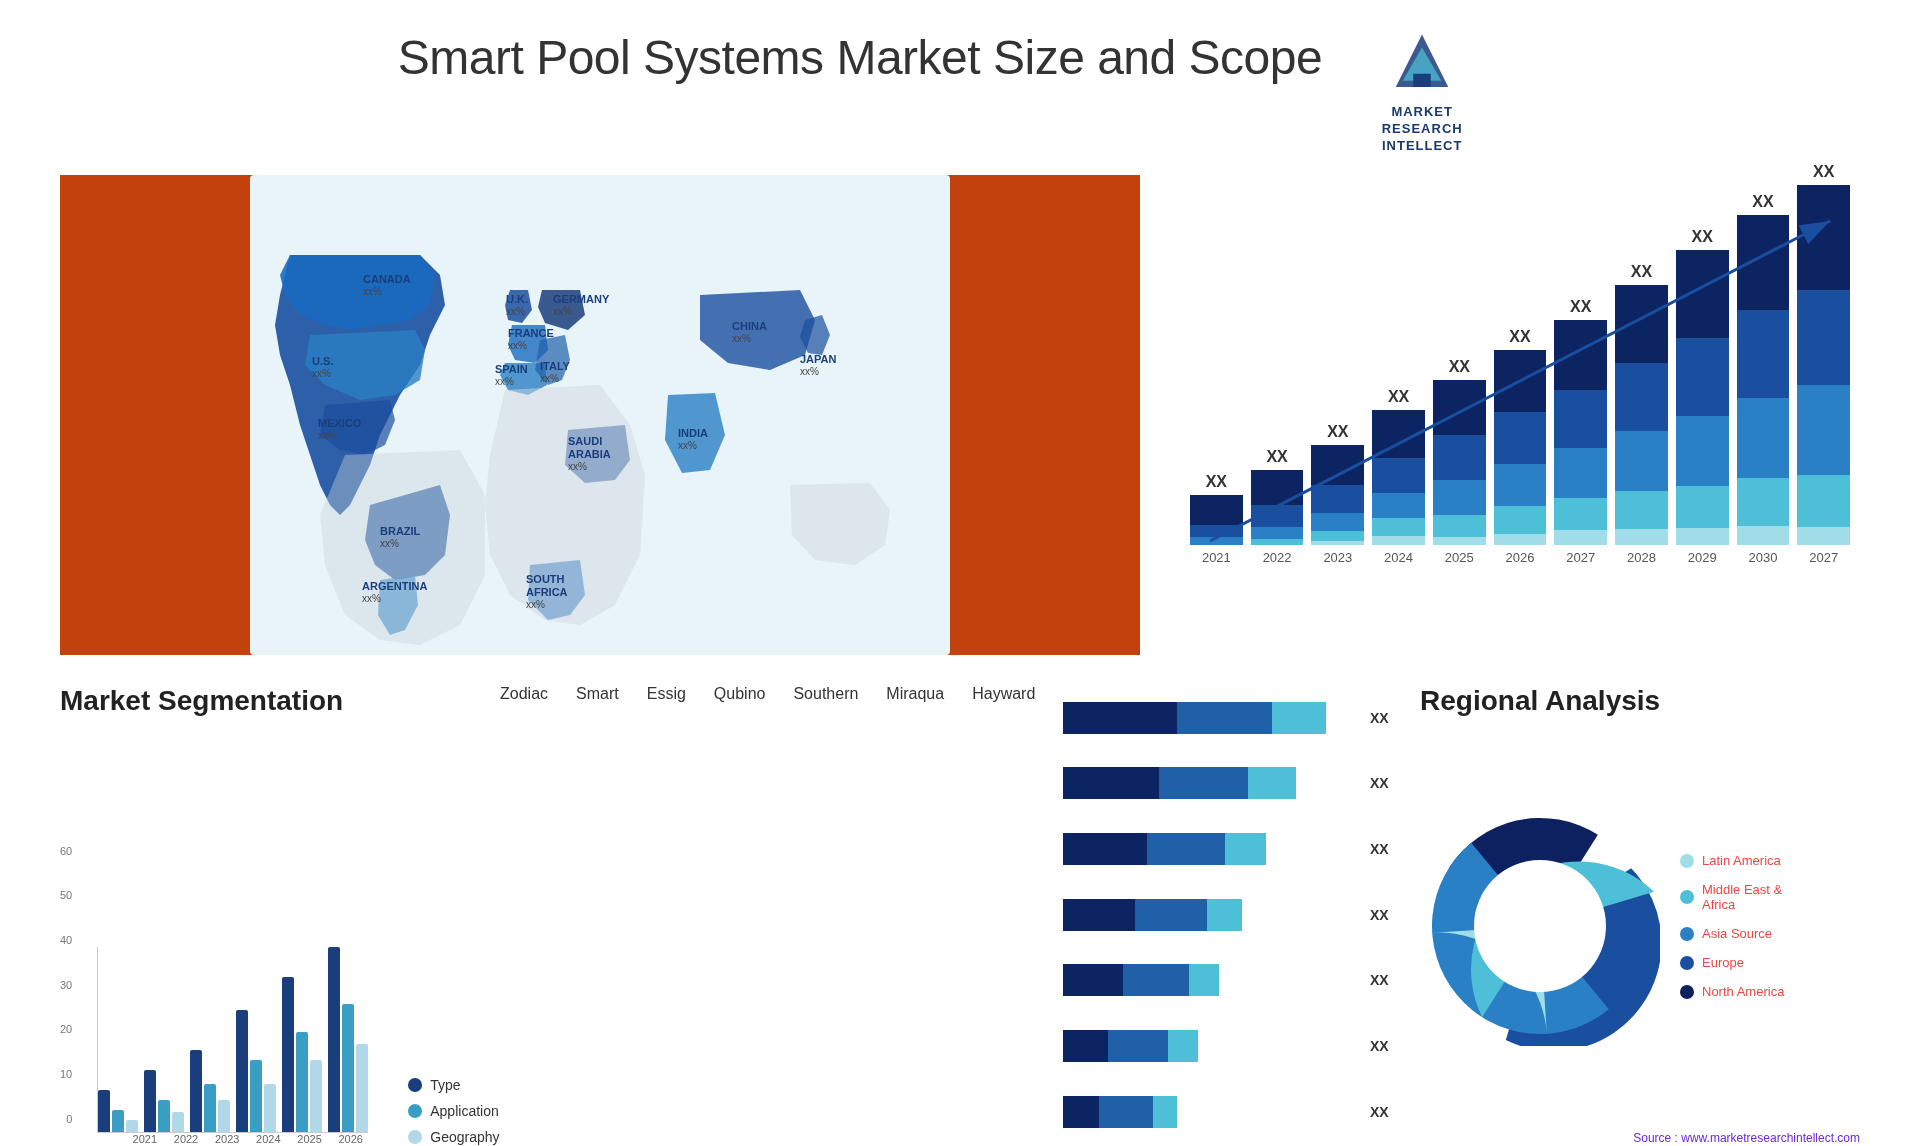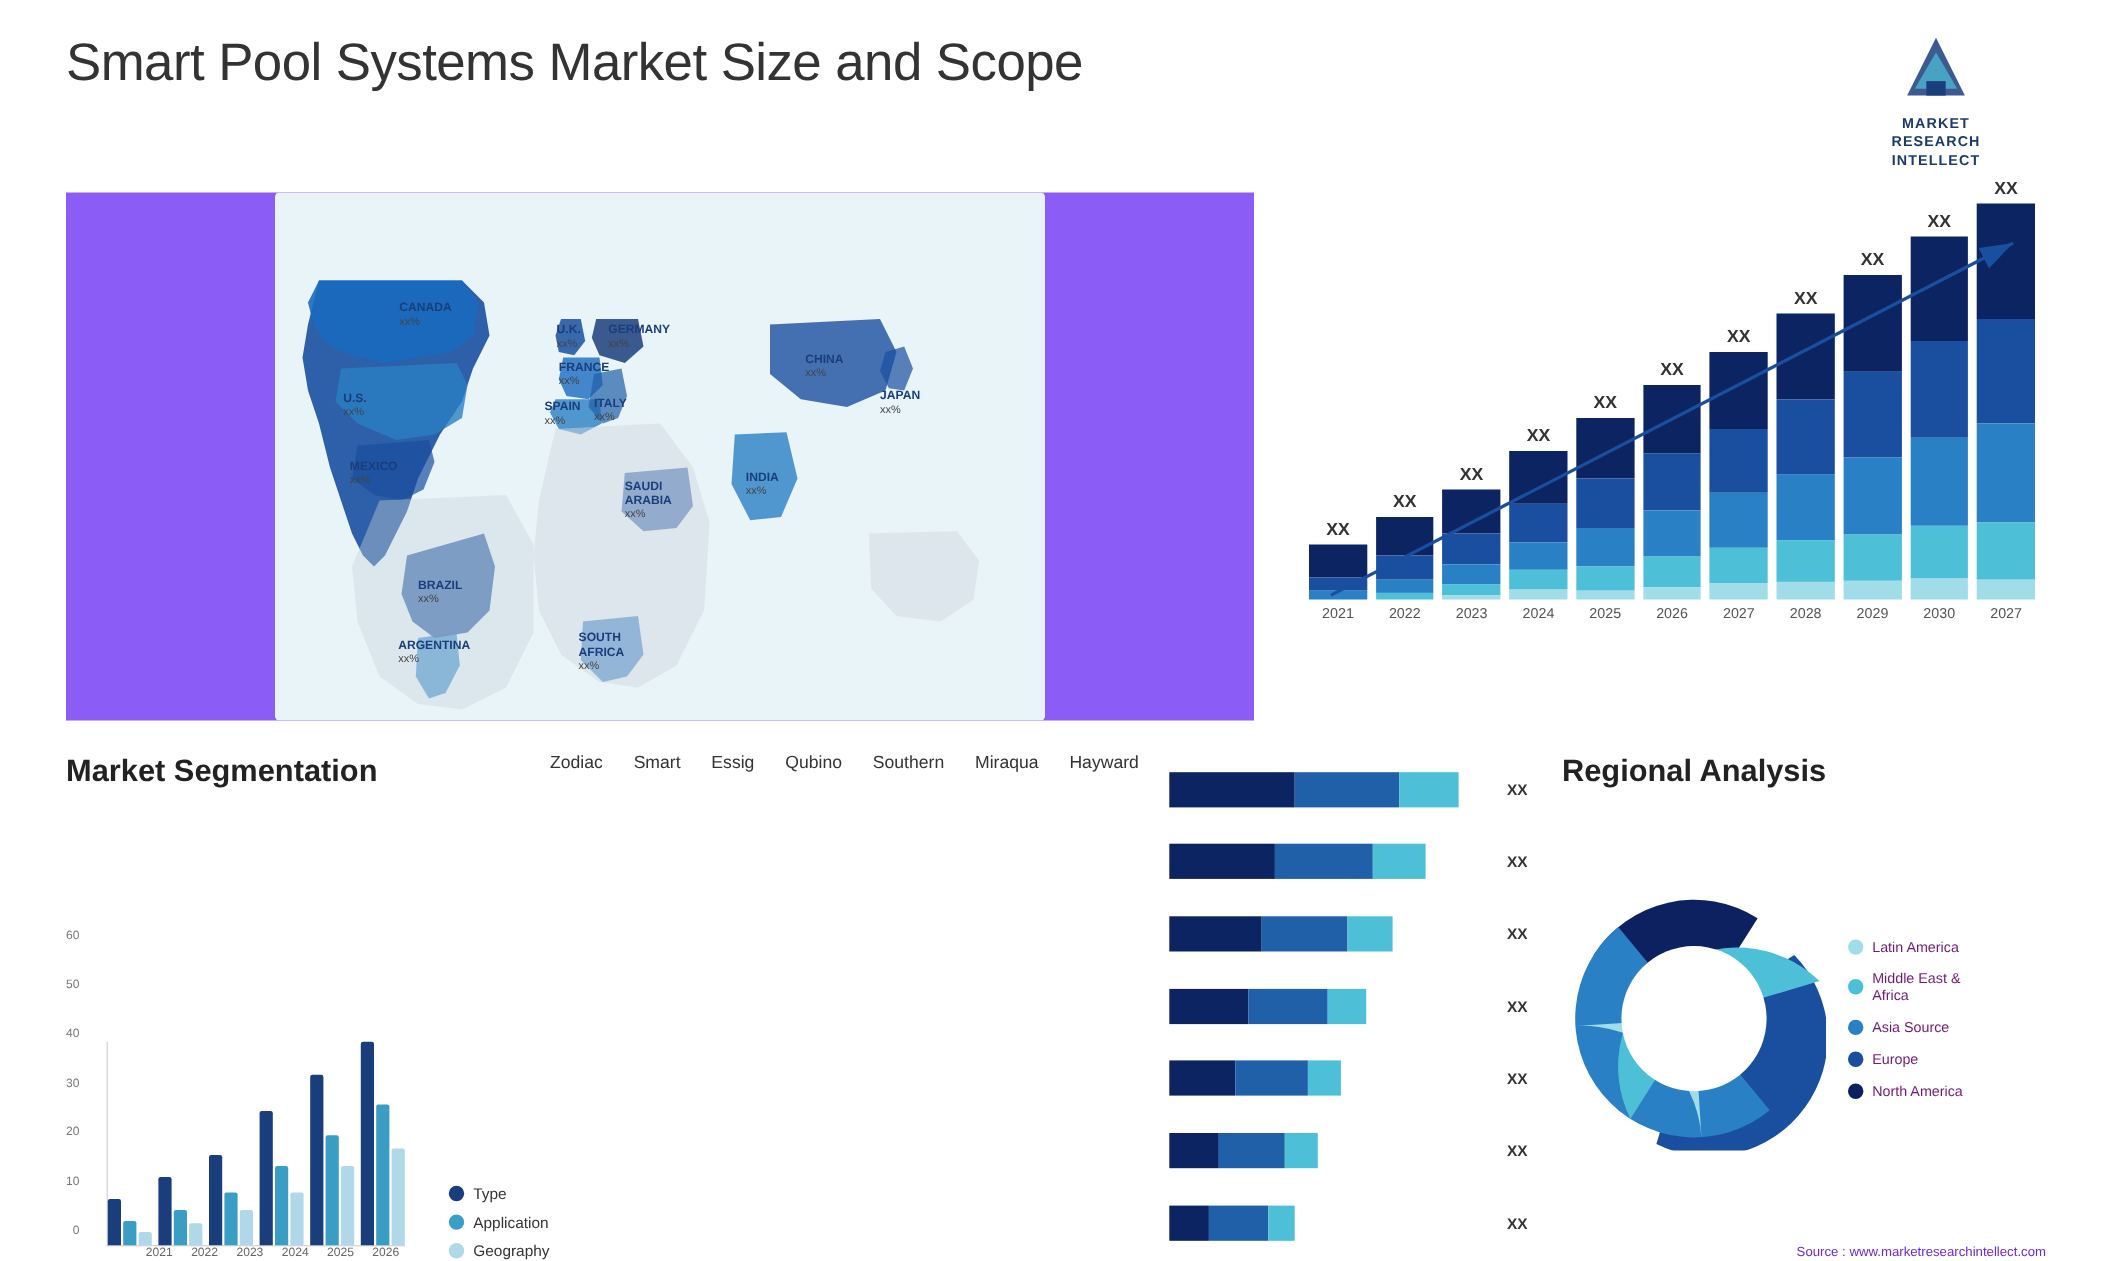--- a/index.html
+++ b/index.html
@@ -15,21 +15,21 @@
       width: 1920px;
       min-height: 1146px;
       background: #fff;
       padding: 30px 60px 30px 60px;
       position: relative;
     }
 
     
     .header {
       display: flex;
-      justify-content: space-between;
+      justify-content: center;
       align-items: flex-start;
       margin-bottom: 20px;
     }
     .page-title {
       font-size: 48px;
       font-weight: 400;
       color: #333;
       letter-spacing: -0.5px;
     }
     .logo-area {
@@ -57,21 +57,21 @@
       display: flex;
       gap: 40px;
       margin-bottom: 30px;
       height: 480px;
     }
 
     
     .map-container {
       flex: 1;
       position: relative;
-      background: #8b5cf6;
+      background: #c2410c;
     }
 
     
     .bar-chart-container {
       width: 680px;
       position: relative;
       display: flex;
       flex-direction: column;
     }
     .bar-group {
@@ -266,21 +266,21 @@
     .regional-legend {
       display: flex;
       flex-direction: column;
       gap: 14px;
     }
     .reg-legend-item {
       display: flex;
       align-items: center;
       gap: 8px;
       font-size: 13px;
-      color: #701a75;
+      color: #ef4444;
     }
     .reg-legend-dot {
       width: 14px;
       height: 14px;
       border-radius: 50%;
       flex-shrink: 0;
     }
 
     
     .source-text {

